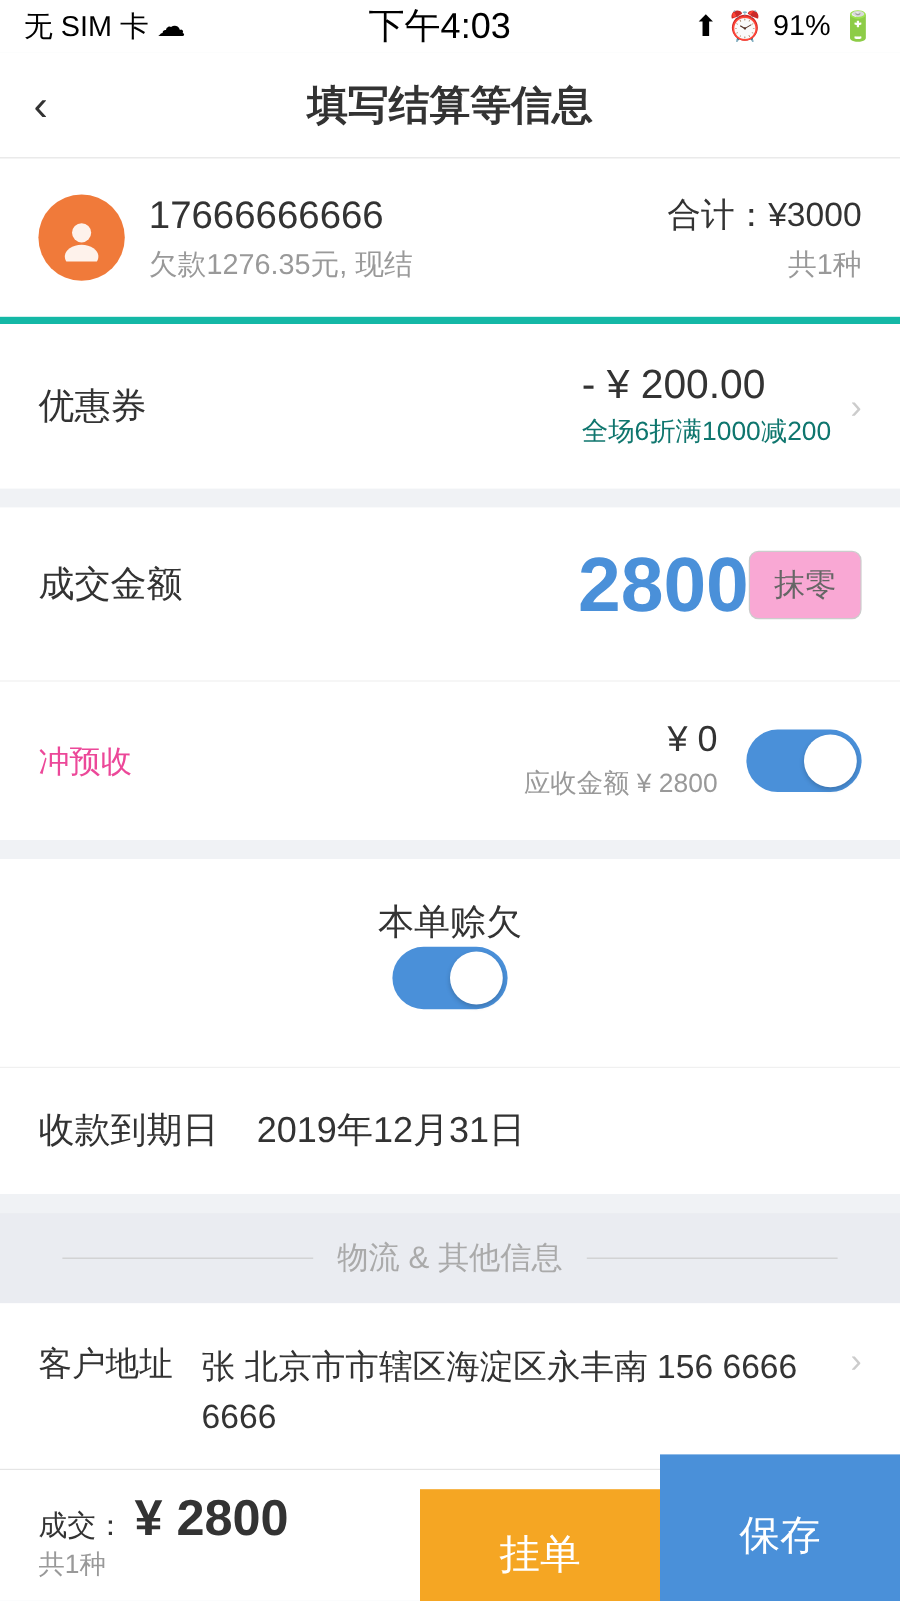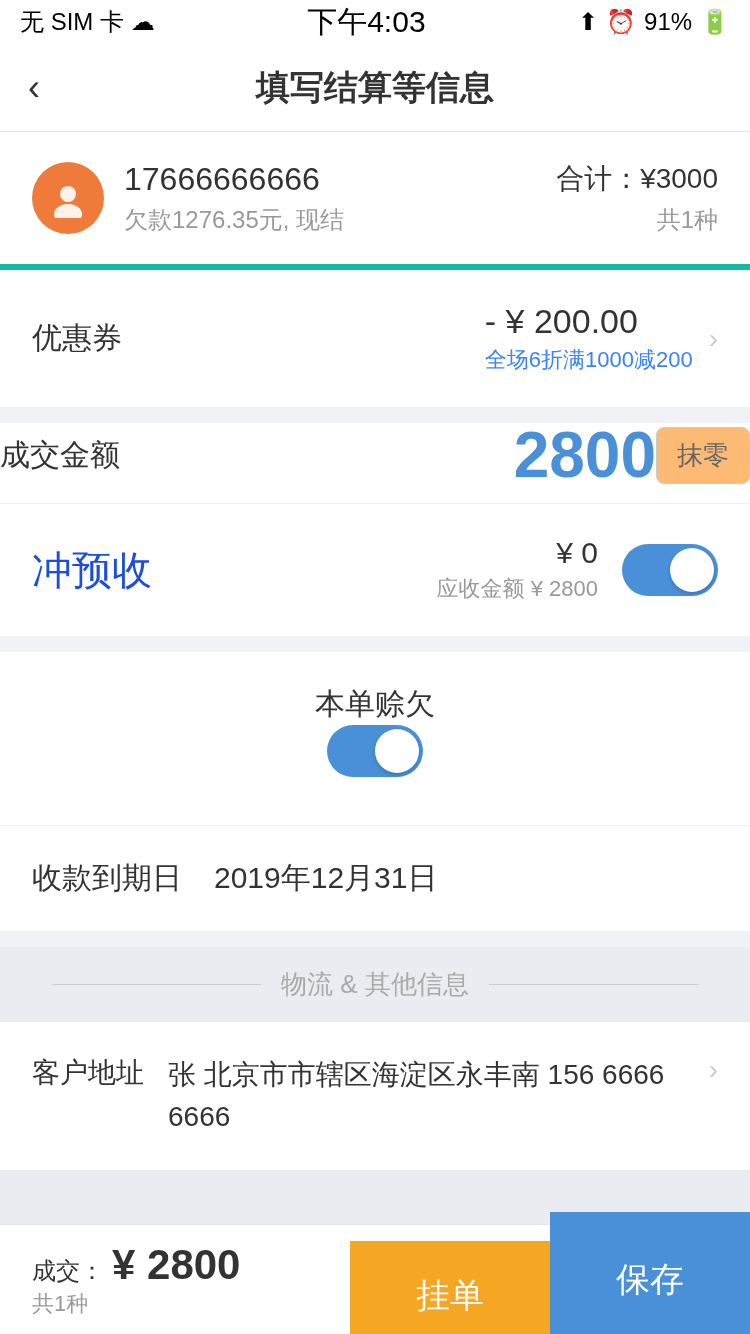--- a/index.html
+++ b/index.html
@@ -116,28 +116,29 @@
       color: #ccc;
       font-size: 28px;
     }
     .discount-value {
       color: #333;
       font-size: 34px;
       font-weight: 500;
     }
     .discount-sub {
       font-size: 22px;
-      color: #3b82f6;
+      color: #0f766e;
       text-align: right;
       margin-top: 4px;
     }
 
     
     .deal-section {
       background: #fff;
+      padding: 32px;
       margin-bottom: 16px;
     }
     .deal-row {
       display: flex;
       align-items: center;
       justify-content: space-between;
     }
     .deal-label { font-size: 30px; color: #333; }
     .deal-amount-wrap {
       display: flex;
@@ -148,40 +149,40 @@
       font-weight: 600;
       color: #4a90d9;
       line-height: 1;
     }
     .round-btn {
       border: 1px solid #ccc;
       border-radius: 8px;
       padding: 10px 20px;
       font-size: 26px;
       color: #666;
-      background: #fdba74;
+      background: #f9a8d4;
       cursor: pointer;
     }
     .deal-sub {
       font-size: 22px;
       color: #999;
       margin-top: 8px;
       text-align: right;
     }
 
     
     .prepay-section {
       background: #fff;
       padding: 32px;
       border-top: 1px solid #f0f0f0;
       display: flex;
       align-items: center;
       justify-content: space-between;
     }
-    .prepay-label { font-size: 40px; color: #1d4ed8; }
+    .prepay-label { font-size: 26px; color: #ec4899; }
     .prepay-right {
       display: flex;
       align-items: center;
       gap: 24px;
     }
     .prepay-amount-wrap {
       text-align: right;
     }
     .prepay-amount { font-size: 30px; color: #333; }
     .prepay-sub { font-size: 22px; color: #999; margin-top: 4px; }

